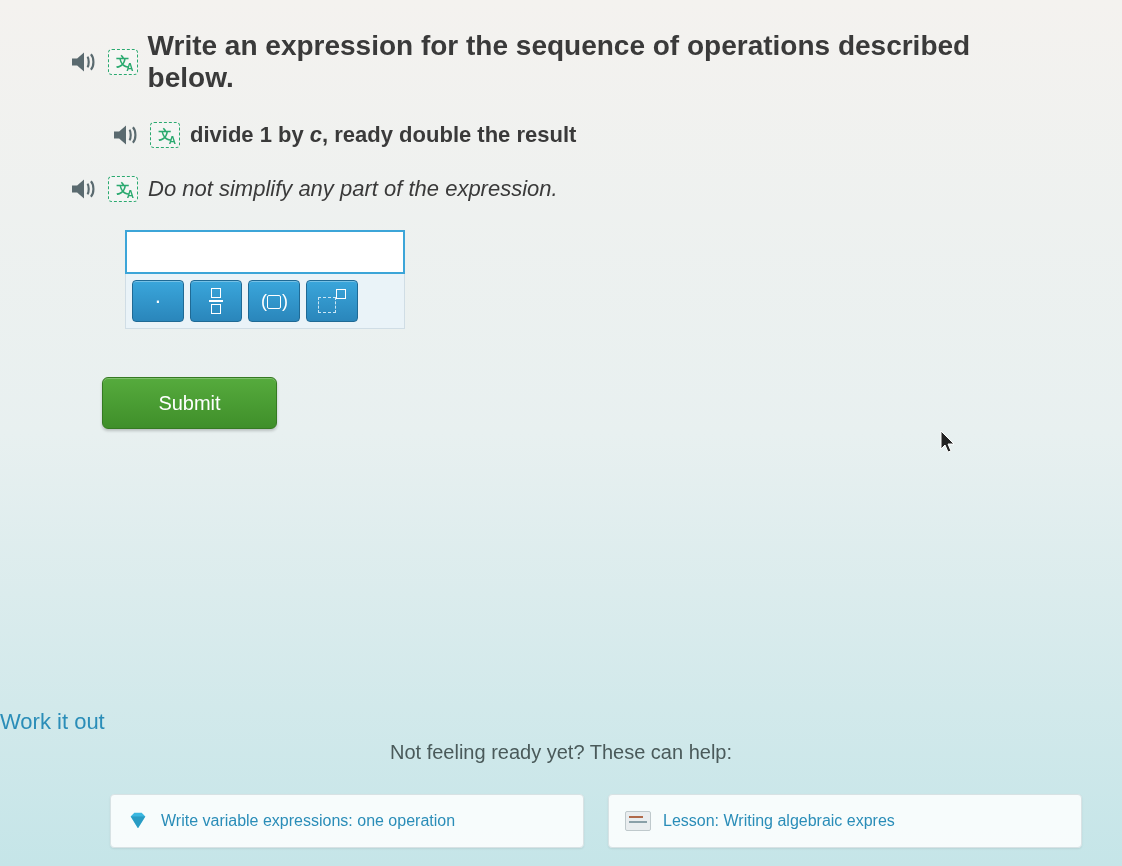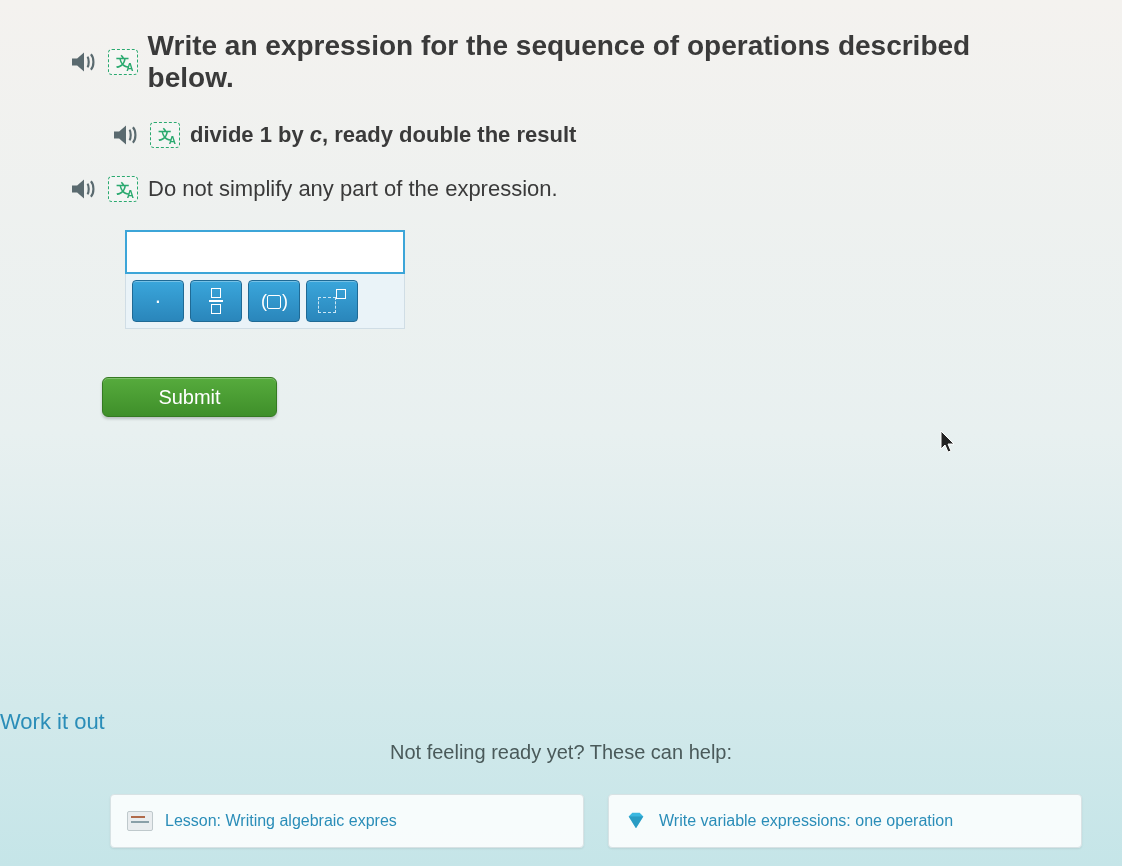--- a/index.html
+++ b/index.html
@@ -27,20 +27,21 @@
     font-weight: 700;
   }
   .instruction-text {
     font-size: 22px;
     font-weight: 700;
     color: #3a3a3a;
   }
   .instruction-text .var { font-style: italic; }
   .note-text {
     font-size: 22px;
+    font-style: italic;
     color: #3a3a3a;
   }
   .speaker-icon svg { width: 28px; height: 24px; display:block; }
   .translate-icon {
     width: 30px; height: 26px;
     border: 1.5px dashed #2aa96f;
     border-radius: 4px;
     display: flex; align-items: center; justify-content: center;
     color: #2aa96f;
     font-size: 13px; font-weight: bold;
@@ -96,21 +97,21 @@
   .tool-btn .frac .bar { width: 14px; height:1.5px; background:#fff; margin:2px 0;}
   .tool-btn .frac .box { width:10px; height:10px; border:1.5px solid #fff; }
   .tool-btn .paren { font-size:18px; letter-spacing:-1px; }
   .tool-btn .paren .inner { display:inline-block; width:14px; height:14px; border:1.5px solid #fff; border-radius:2px; vertical-align:middle; margin:0 1px;}
   .tool-btn .exp { position:relative; width:28px; height:24px; }
   .tool-btn .exp .base { position:absolute; left:0; bottom:0; width:18px; height:16px; border:1.5px dashed #cce6f5;}
   .tool-btn .exp .sup { position:absolute; right:0; top:0; width:10px; height:10px; border:1.5px solid #fff;}
   .submit-btn {
     margin-left: 32px;
     margin-top: 48px;
-    width: 175px; height: 40px;
+    width: 175px; height: 52px;
     background: linear-gradient(180deg,#56ab3d,#3f8f2a);
     border: 1px solid #357a22;
     border-radius: 6px;
     color: #fff;
     font-size: 20px;
     cursor: pointer;
     box-shadow: 0 2px 3px rgba(0,0,0,0.2), inset 0 1px 0 rgba(255,255,255,0.25);
   }
   .footer-area {
     position: absolute;
@@ -240,27 +241,27 @@
 <div class="cursor">
   <svg viewBox="0 0 18 26">
       <path fill="#222" stroke="#fff" stroke-width="1" d="M1 1l0 18 4-4 3 7 3-1-3-7 6 0z"></path>
     </svg>
 </div>
 
 <div class="footer-area">
   <div class="work-title">Work it out</div>
   <div class="work-sub">Not feeling ready yet? These can help:</div>
   <div class="help-row">
-    <div class="help-card right">
-      <span class="lesson-icon"></span>
-      <span>Lesson: Writing algebraic expres</span>
-    </div>
     <div class="help-card">
       <span class="gem-icon">
         <svg viewBox="0 0 24 24">
             <path fill="#3ab7e0" d="M4 7l4-4h8l4 4-8 13z"></path>
             <path fill="#1e8ab0" d="M4 7h16l-8 13z" opacity="0.6"></path>
           </svg>
       </span>
       <span>Write variable expressions: one operation</span>
     </div>
+    <div class="help-card right">
+      <span class="lesson-icon"></span>
+      <span>Lesson: Writing algebraic expres</span>
+    </div>
   </div>
 </div>
 
 </body></html>

